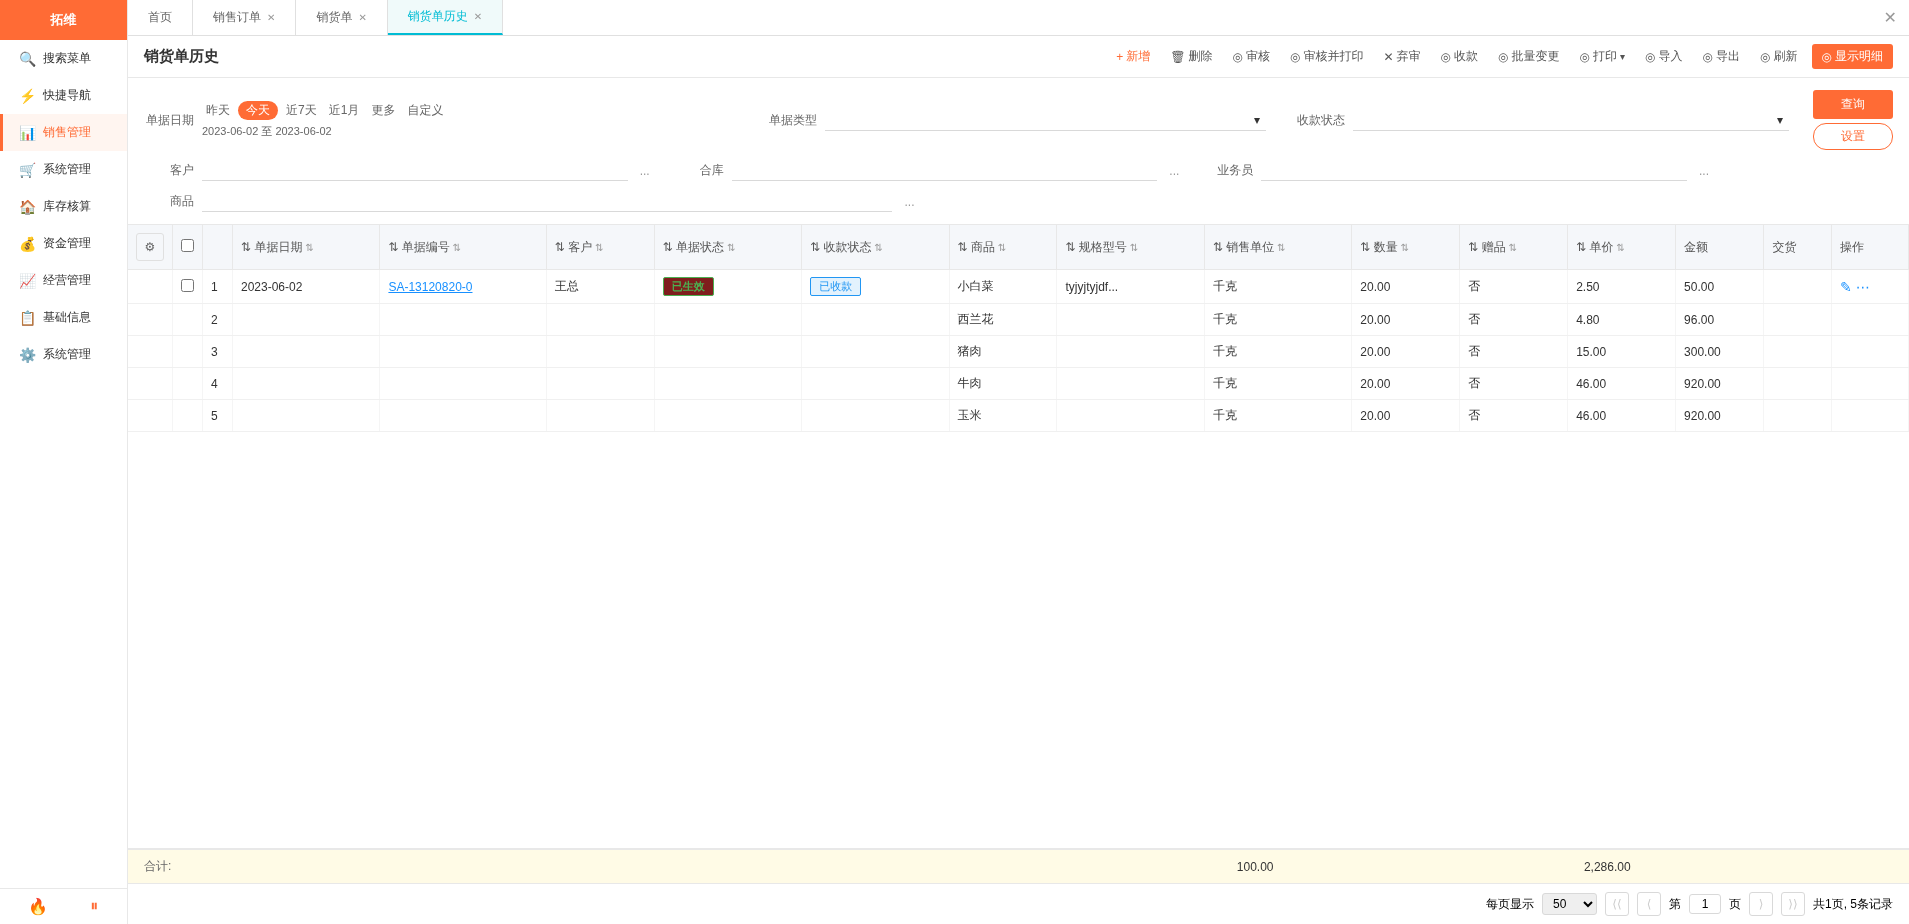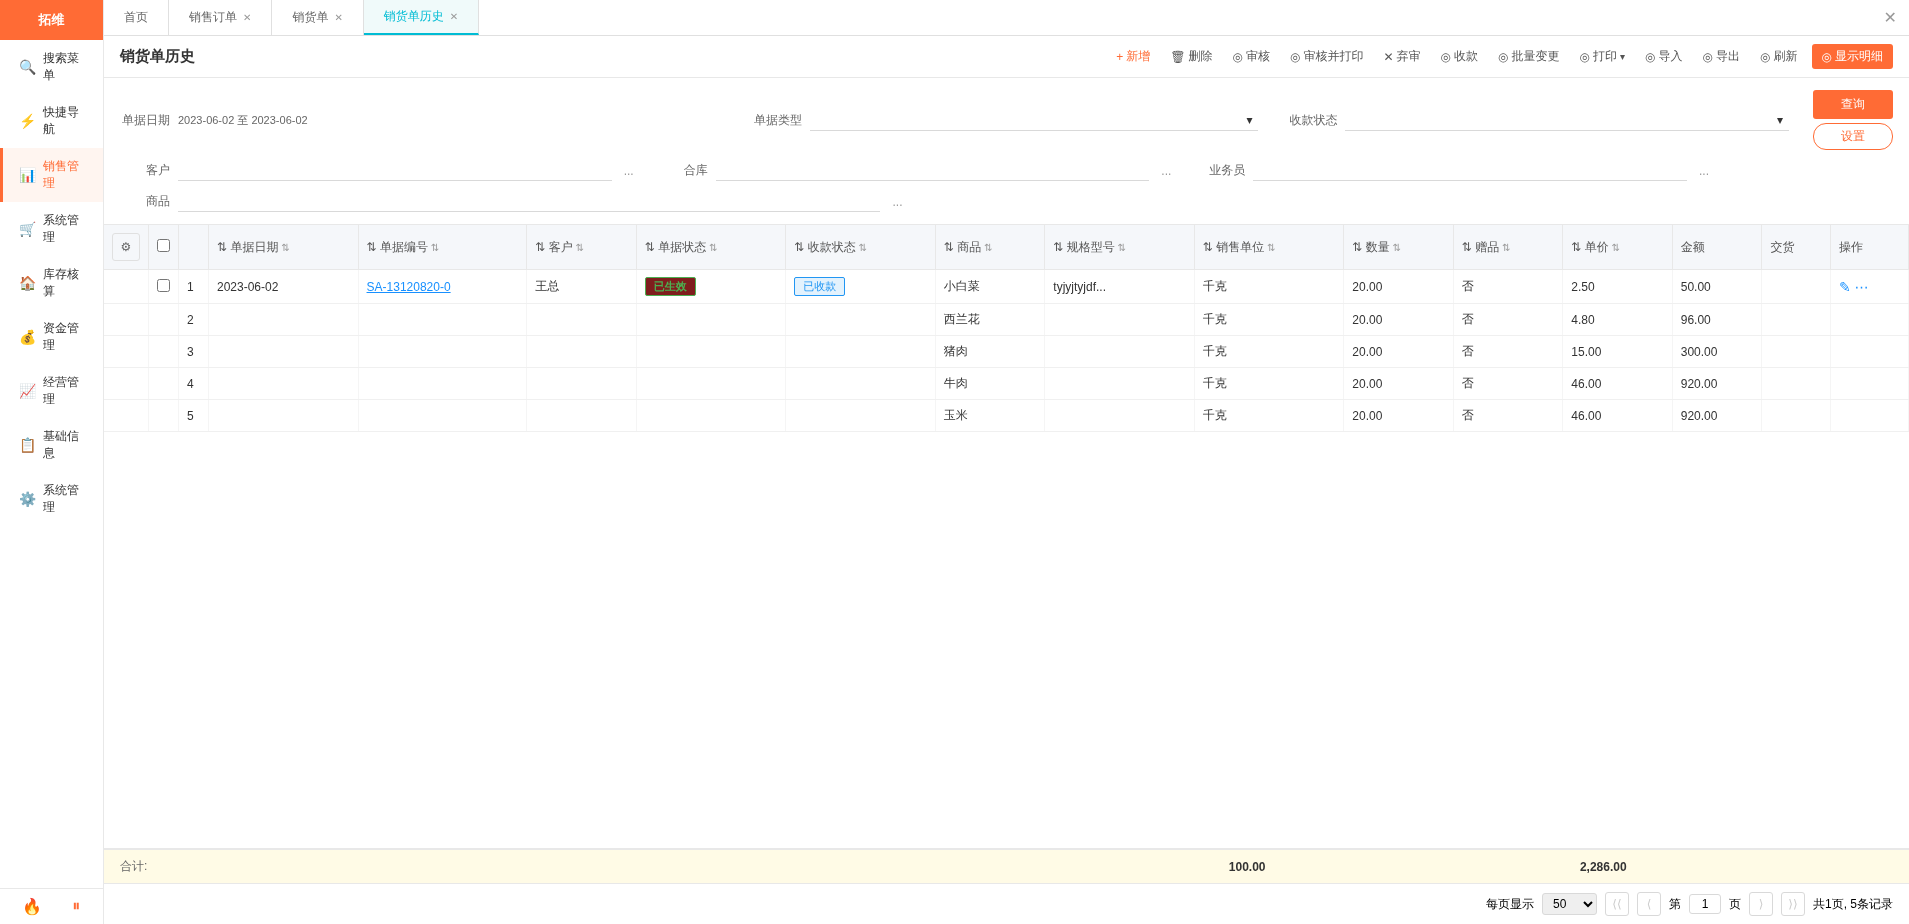--- a/index.html
+++ b/index.html
@@ -1,20 +1,20 @@
 <!DOCTYPE html>
 <html><head>
   <meta charset="utf-8">
   <style>
     * { box-sizing: border-box; margin: 0; padding: 0; font-family: 'Microsoft YaHei', Arial, sans-serif; font-size: 12px; }
     body { display: flex; height: 924px; overflow: hidden; background: #f5f5f5; }
 
     
     .sidebar {
-      width: 104px;
+      width: 128px;
       background: #fff;
       border-right: 1px solid #e8e8e8;
       display: flex;
       flex-direction: column;
       flex-shrink: 0;
     }
     .sidebar-logo {
       height: 40px;
       background: #ff6b35;
       display: flex;
@@ -267,21 +267,21 @@
     .table-footer {
       background: #fffbe6;
       padding: 8px 16px;
       border-top: 2px solid #e8e8e8;
       display: flex;
       align-items: center;
       flex-shrink: 0;
     }
     .footer-label { color: #666; margin-right: 16px; }
     .footer-values { display: flex; gap: 48px; flex: 1; }
-    .footer-val { color: #333; font-weight: bold; }
+    .footer-val { color: #333; font-weight: normal; }
 
     
     .pagination {
       display: flex;
       align-items: center;
       justify-content: flex-end;
       padding: 8px 16px;
       background: #fff;
       border-top: 1px solid #e8e8e8;
       gap: 8px;
@@ -452,20 +452,28 @@
         </div>
       </div>
     </div>
 
     <div class="filter-area">
 
       <div class="filter-row">
         <div class="filter-field" style="flex: 1.2;">
           <span class="filter-label">单据日期</span>
           <div style="display:flex;flex-direction:column;flex:1;">
+            <div class="date-shortcuts">
+              <span>昨天</span>
+              <span class="active">今天</span>
+              <span>近7天</span>
+              <span>近1月</span>
+              <span>更多</span>
+              <span>自定义</span>
+            </div>
             <span class="date-range">2023-06-02 至 2023-06-02</span>
           </div>
         </div>
         <div class="filter-field">
           <span class="filter-label">单据类型</span>
           <div class="filter-select" style="flex:1;border-bottom:1px solid #d9d9d9;">
             <span></span>
             <span>▾</span>
           </div>
         </div>

